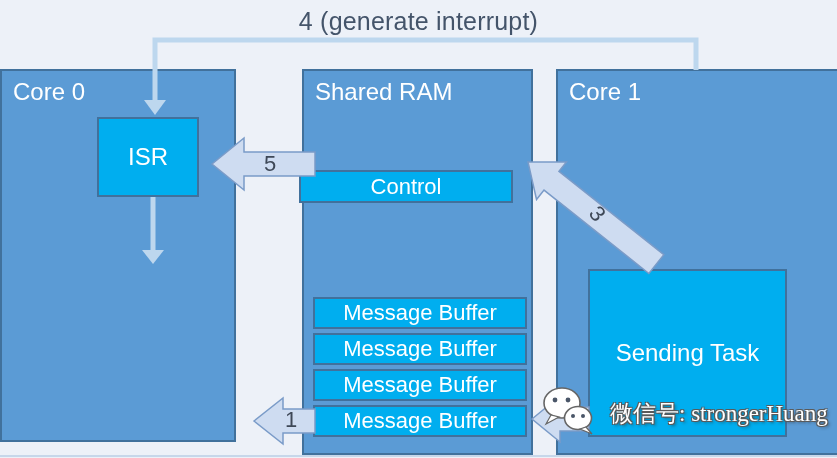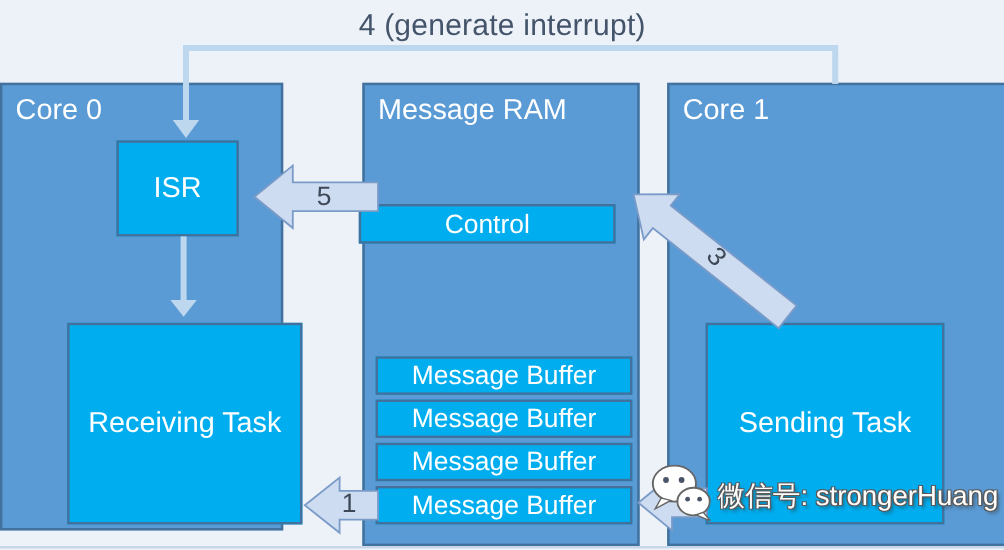--- a/index.html
+++ b/index.html
@@ -42,47 +42,47 @@
   }
   #num5{left:270px;top:164px;}
   #num1{left:291px;top:420px;}
   #num3{left:597px;top:214px;transform:translate(-50%,-50%) rotate(50deg);}
   .bottom-line{
     position:absolute;left:0;top:455px;width:837px;height:2px;
     background:#C7D7EA;z-index:0;
   }
   .watermark{position:absolute;left:542px;top:387px;z-index:10;display:flex;align-items:flex-start;}
   .wm-text{
-    margin-left:4px;margin-top:11px;font-size:23px;color:#fff;white-space:nowrap;
+    margin-left:16px;margin-top:11px;font-size:23px;color:#fff;white-space:nowrap;
     text-shadow:-1px -1px 0 #5a5a5a,1px -1px 0 #5a5a5a,-1px 1px 0 #5a5a5a,
                  1px 1px 0 #5a5a5a,2px 2px 3px rgba(40,40,40,.55);
+    font-family:Liberation Serif, serif;
   }
 </style>
 </head>
 <body>
 
 <div class="canvas">
 
   <div class="bottom-line"></div>
 
   <div class="title">4 (generate interrupt)</div>
 
   <div class="region" id="core0">
     <span class="region-label">Core 0</span>
   </div>
   <div class="region" id="sharedram">
-    <span class="region-label">Message RAM</span>
+    <span class="region-label">Shared RAM</span>
   </div>
   <div class="region" id="core1">
     <span class="region-label">Core 1</span>
   </div>
 
   <div class="node big" id="isr">ISR</div>
   <div class="node slim" id="control">Control</div>
-  <div class="node big" id="receiving">Receiving Task</div>
   <div class="node big" id="sending">Sending Task</div>
   <div class="node slim buffer" id="buf0">Message Buffer</div>
   <div class="node slim buffer" id="buf1">Message Buffer</div>
   <div class="node slim buffer" id="buf2">Message Buffer</div>
   <div class="node slim buffer" id="buf3">Message Buffer</div>
 
   <svg class="overlay" width="837" height="458" viewBox="0 0 837 458">
 
     <polyline points="155,103 155,40 696,40 696,70" fill="none" stroke="#BDD7EE" stroke-width="5"></polyline>
     <polygon points="144,100 166,100 155,115" fill="#BDD7EE"></polygon>

